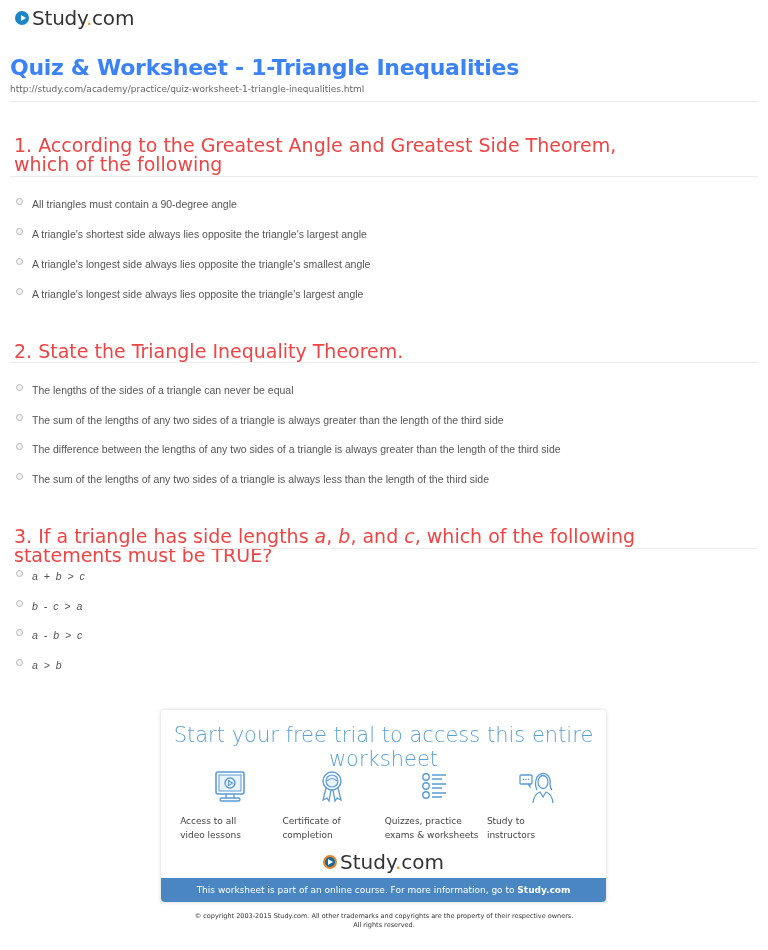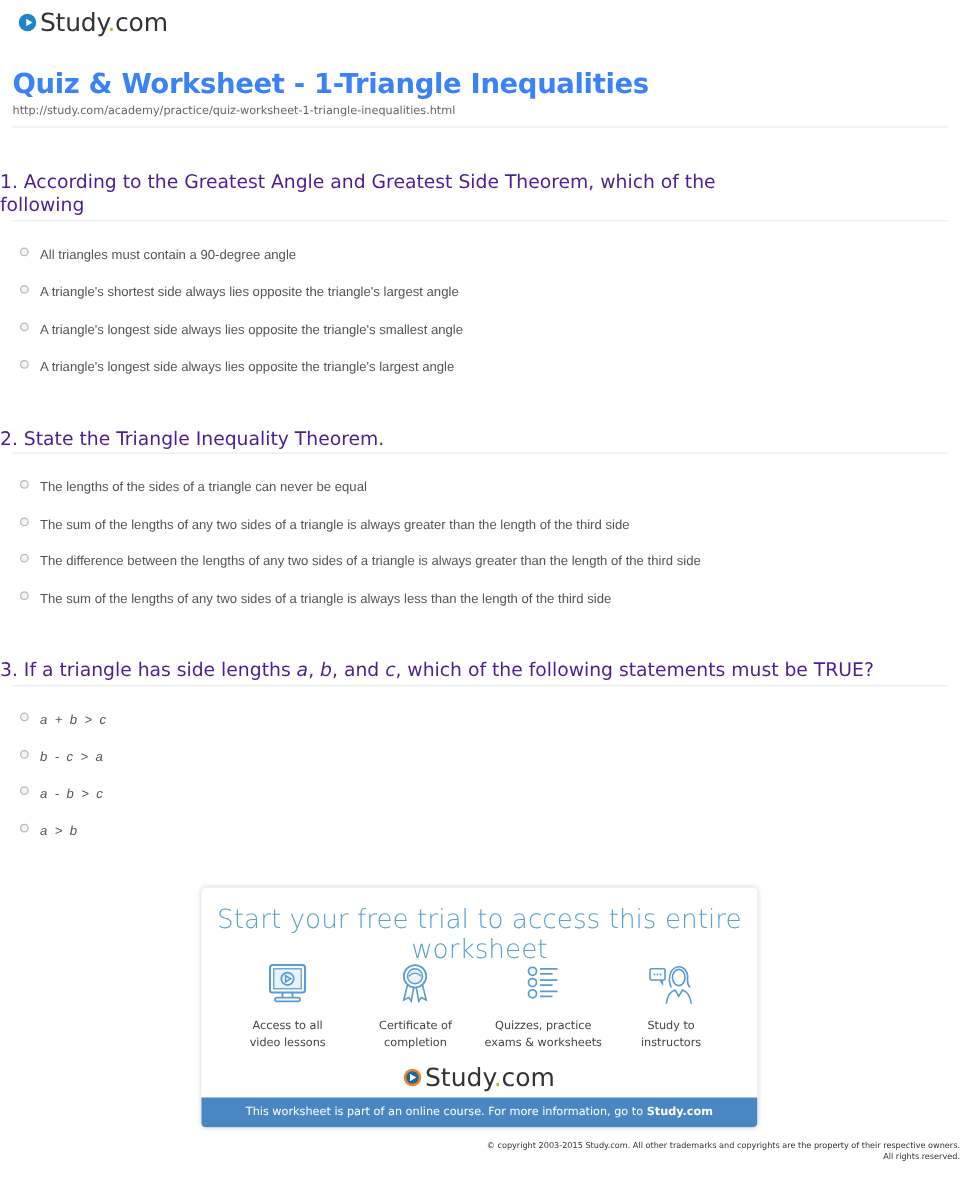--- a/index.html
+++ b/index.html
@@ -10,45 +10,45 @@
     .logo .mark { width: 14px; height: 14px; border-radius: 50%; background: #1d86c8; position: relative; margin-right: 3px; border: 2px solid #1d86c8; }
     .logo .mark::after { content: ""; position: absolute; left: 4px; top: 2px; width: 0; height: 0;
       border-left: 5px solid #fff; border-top: 3px solid transparent; border-bottom: 3px solid transparent; }
     .logo .word { font-size: 20px; color: #333; letter-spacing: -0.2px; font-family: "DejaVu Sans", sans-serif; }
     .logo .dot { color: #f89820; }
 
     .page-title { position: absolute; left: 10px; top: 55px; font-size: 22px; color: #3b82f6; font-family: "DejaVu Sans", sans-serif; letter-spacing: -0.3px; }
     .page-url { position: absolute; left: 10px; top: 84px; font-size: 9px; color: #666; font-family: "DejaVu Sans", sans-serif; }
     .rule { position: absolute; left: 10px; width: 748px; height: 1px; background: #ececec; }
 
-    .question { position: absolute; left: 0; width: 620px; font-size: 15px; color: #4c1d95; line-height: 19px; font-family: "DejaVu Sans", sans-serif; }
+    .question { position: absolute; left: 14px; width: 620px; font-size: 19px; color: #ef4444; line-height: 19px; font-family: "DejaVu Sans", sans-serif; }
     .option { position: absolute; left: 16px; display: flex; align-items: flex-start; font-size: 10.5px; color: #555; font-family: "Liberation Sans", sans-serif; }
     .radio { width: 7px; height: 7px; border-radius: 50%; border: 1px solid #b8b8b8; background: #f3f3f3; margin-right: 9px; flex: none; }
     .option .math { font-style: italic; letter-spacing: 1.5px; }
 
     .cta { position: absolute; left: 161px; top: 710px; width: 445px; height: 192px; background: #fff;
       border-radius: 4px; box-shadow: 0 0 4px rgba(0,0,0,0.18); overflow: hidden; }
     .cta-title { position: absolute; left: 0; width: 100%; top: 13px; text-align: center; font-size: 21px; color: #5a9fd4; font-family: "DejaVu Sans", sans-serif; font-weight: 300; }
     .cta-sub { position: absolute; left: 0; width: 100%; top: 34px; text-align: center; font-size: 9px; color: #333; font-family: "DejaVu Sans", sans-serif; }
     .features { position: absolute; left: 0; top: 60px; width: 100%; display: flex; justify-content: space-around; padding: 0 18px; }
-    .feature { width: 100px; text-align: center; }
+    .feature { width: 100px; text-align: left; }
     .feature svg { display: block; margin: 0 auto 10px; }
     .feature .lbl { font-size: 9px; color: #444; line-height: 14px; font-family: "DejaVu Sans", sans-serif; }
     .cta-logo { position: absolute; left: 0; width: 100%; top: 140px; display: flex; justify-content: center; align-items: center; }
     .cta-logo .mark { width: 14px; height: 14px; border-radius: 50%; position: relative; margin-right: 3px; background: #e8842a; }
     .cta-logo .mark::before { content:""; position:absolute; left:2px; top:2px; width:10px; height:10px; border-radius:50%; background:#1a6a99; }
     .cta-logo .mark::after { content: ""; position: absolute; left: 5px; top: 4px; width: 0; height: 0;
       border-left: 5px solid #fff; border-top: 3px solid transparent; border-bottom: 3px solid transparent; }
     .cta-logo .word { font-size: 20px; color: #333; font-family: "DejaVu Sans", sans-serif; }
     .cta-logo .dot { color: #f89820; }
     .cta-bar { position: absolute; left: 0; bottom: 0; width: 100%; height: 24px; background: #4a87c2; color: #fff;
       font-size: 9px; text-align: center; line-height: 24px; font-family: "DejaVu Sans", sans-serif; }
     .cta-bar b { font-weight: bold; }
 
-    .copyright { position: absolute; left: 0; width: 768px; top: 912px; text-align: right; font-size: 6.5px; color: #333; line-height: 9px; font-family: "DejaVu Sans", sans-serif; }
+    .copyright { position: absolute; left: 0; width: 768px; top: 912px; text-align: center; font-size: 6.5px; color: #333; line-height: 9px; font-family: "DejaVu Sans", sans-serif; }
   </style>
 </head>
 <body>
 
 <div class="logo">
   <span class="mark"></span>
   <span class="word"><span>Study</span><span class="dot">.</span><span>com</span></span>
 </div>
 
 <h1 class="page-title">Quiz &amp; Worksheet - 1-Triangle Inequalities</h1>

